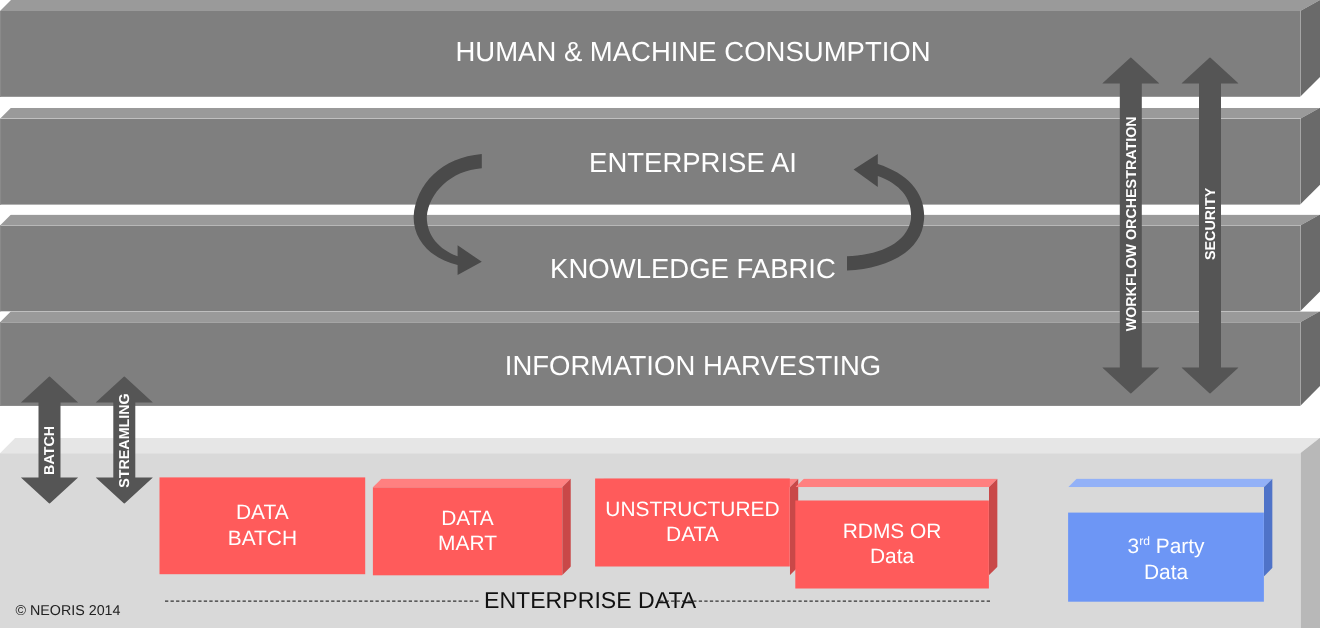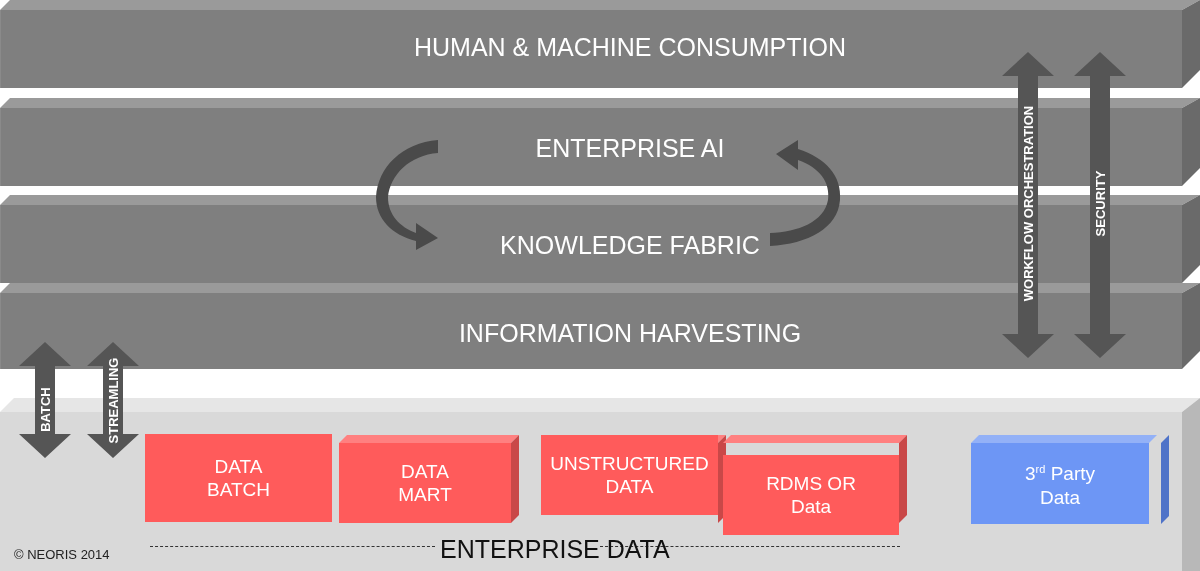--- a/index.html
+++ b/index.html
@@ -20,21 +20,21 @@
   .box .btop { position:absolute; left:0; top:0; height:8px; clip-path:polygon(8px 0, 100% 0, calc(100% - 8px) 8px, 0 8px); }
   .box .bside { position:absolute; top:0; right:0; width:8px; clip-path:polygon(0 8px, 8px 0, 8px calc(100% - 8px), 0 100%); }
   .red .bface { background:#ff5b5b; }
   .red .btop { background:#ff8080; }
   .red .bside { background:#c94848; }
   .blue .bface { background:#6d96f5; }
   .blue .btop { background:#93b1f7; }
   .blue .bside { background:#4f73c8; }
 
   .dashed { position:absolute; top:546px; height:0; border-top:1px dashed #333; }
-  .ent-label { position:absolute; top:535px; left:440px; font-size:25px; color:#111; background:transparent; }
+  .ent-label { position:absolute; top:535px; left:440px; font-size:21px; color:#111; background:transparent; }
   .copyright { position:absolute; left:14px; top:547px; font-size:13px; color:#222; }
   .varrow-text { position:absolute; color:#ffffff; font-size:13px; font-weight:bold; white-space:nowrap; transform-origin:center center; }
   svg { display:block; }
 </style>
 </head>
 <body>
 
 <div class="layer" style="top:0; height:95px;">
   <div class="top"></div>
   <div class="face" style="height:78px;"></div>
@@ -96,21 +96,21 @@
 
 <div class="box red" style="left:723px; top:435px; width:184px; height:100px;">
   <div class="btop" style="width:184px;"></div>
   <div class="bside" style="height:88px;"></div>
   <div class="bface" style="width:176px; height:80px;">
     <span>RDMS OR</span>
     <span>Data</span>
   </div>
 </div>
 
-<div class="box blue" style="left:971px; top:435px; width:186px; height:89px;padding-left:12px;">
+<div class="box blue" style="left:971px; top:435px; width:186px; height:112px;">
   <div class="btop" style="width:186px;"></div>
   <div class="bside" style="height:89px;"></div>
   <div class="bface" style="width:178px; height:81px;">
     <span><span>3</span><sup style="font-size:11px;">rd</sup><span> Party</span></span>
     <span>Data</span>
   </div>
 </div>
 
 <div class="dashed" style="left:150px; width:285px;"></div>
 <div class="dashed" style="left:600px; width:300px;"></div>

